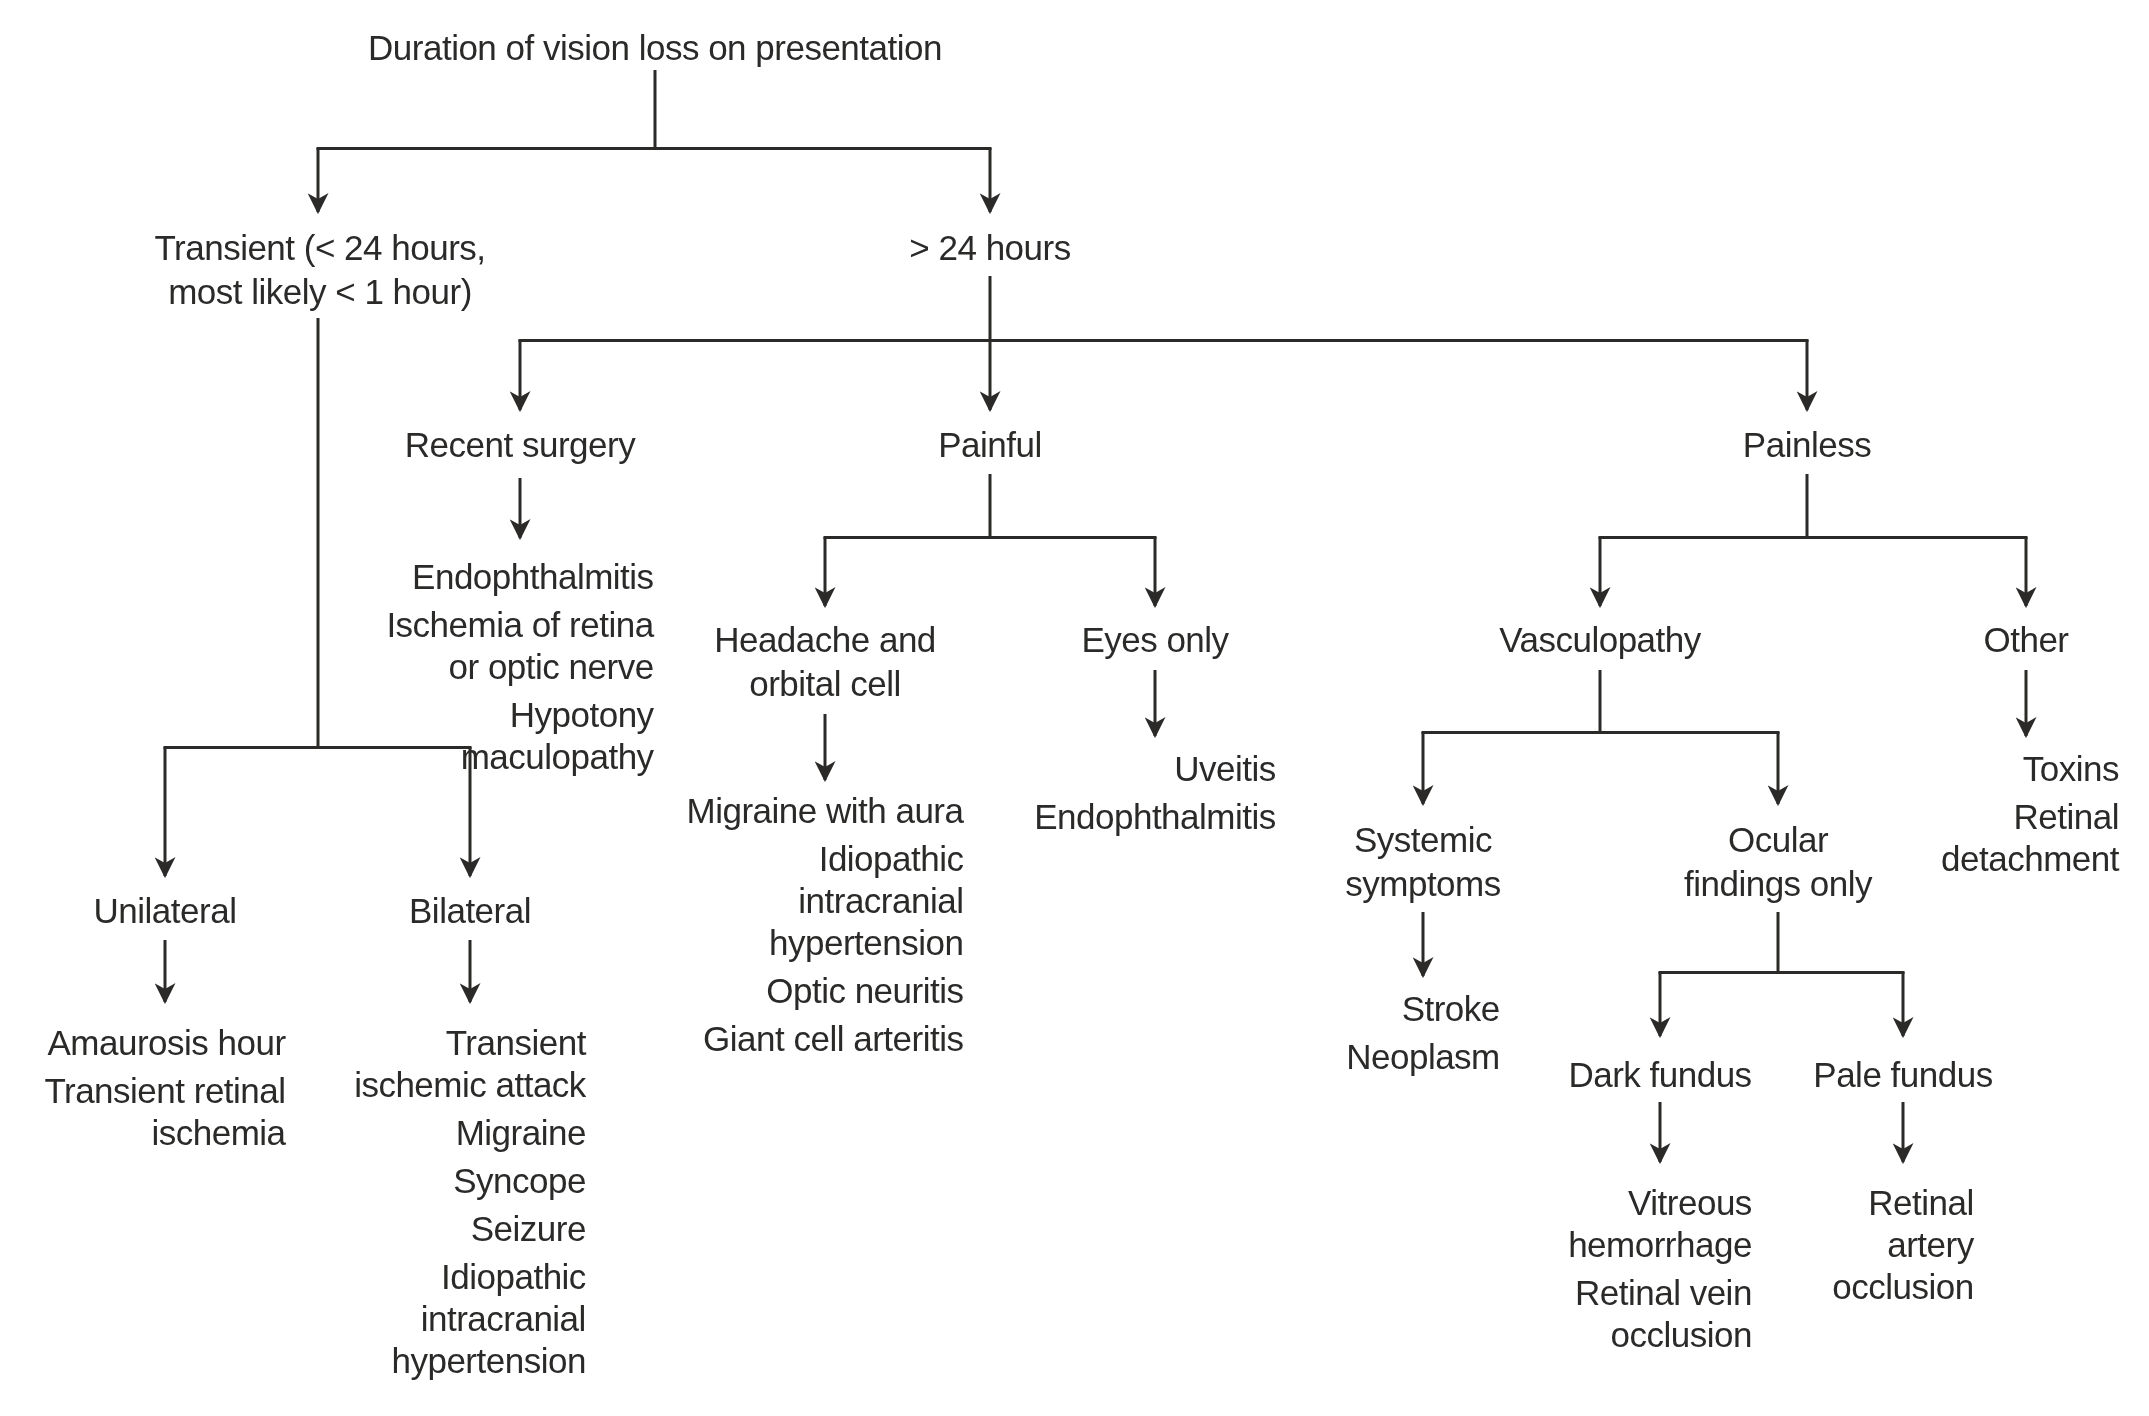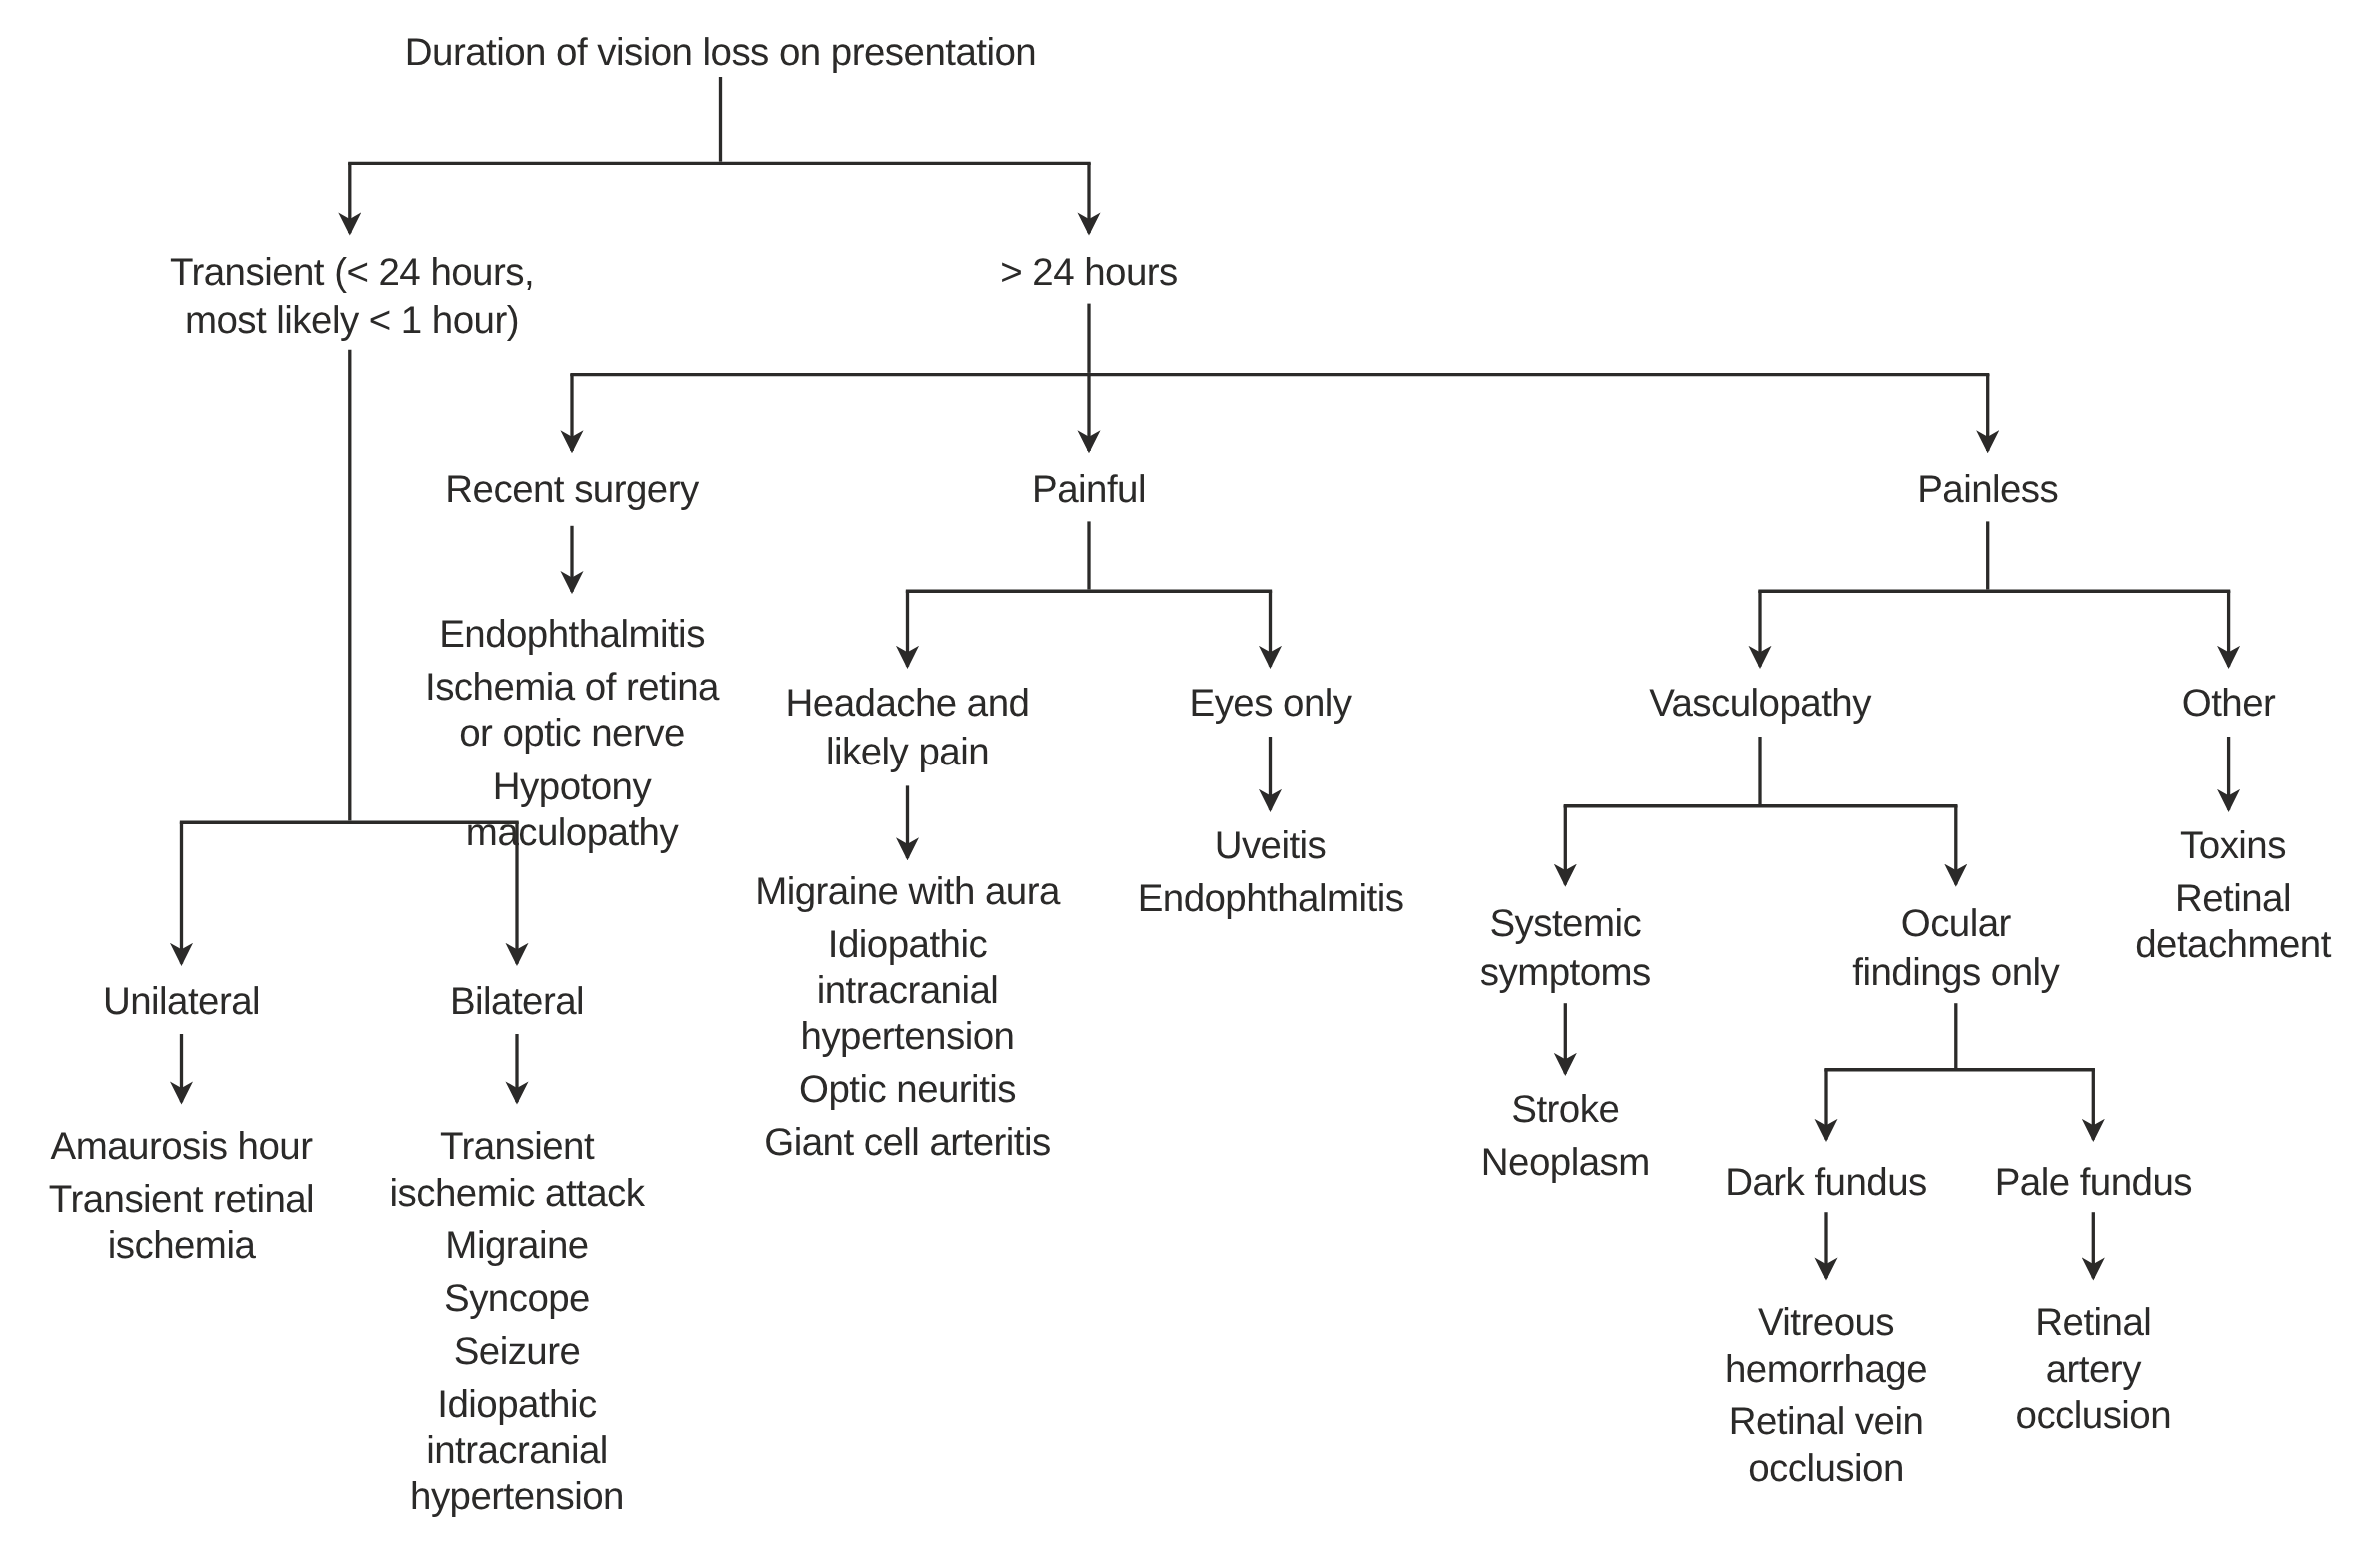--- a/index.html
+++ b/index.html
@@ -22,21 +22,21 @@
     font-size: 35px;
     line-height: 44px;
     letter-spacing: -0.5px;
   }
   .list {
     display: flex;
     flex-direction: column;
     gap: 6px;
     line-height: 42px;
   }
-  .item { white-space: pre-line; }
+  .item { white-space: pre-line; text-align: right; }
 </style>
 </head>
 <body>
 
 <div class="canvas">
 
   <svg class="edges" width="2149" height="1416" viewBox="0 0 2149 1416" fill="none" stroke="#2b2a29" stroke-width="3">
     <defs>
       <marker id="ah" viewBox="0 0 10 10" refX="9" refY="5" markerWidth="7" markerHeight="7" orient="auto-start-reverse">
         <path d="M0,0 L10,5 L0,10 L2.8,5 Z" fill="#2b2a29" stroke="none"></path>
@@ -115,21 +115,21 @@
 
   <div class="node list" style="left:520px; top:556px">
     <div class="item">Endophthalmitis</div>
     <div class="item">Ischemia of retina
 or optic nerve</div>
     <div class="item">Hypotony
 maculopathy</div>
   </div>
 
   <div class="node" style="left:825px; top:618px">Headache and
-likely pain</div>
+orbital cell</div>
   <div class="node" style="left:1155px; top:618px">Eyes only</div>
 
   <div class="node list" style="left:825px; top:790px">
     <div class="item">Migraine with aura</div>
     <div class="item">Idiopathic
 intracranial
 hypertension</div>
     <div class="item">Optic neuritis</div>
     <div class="item">Giant cell arteritis</div>
   </div>

